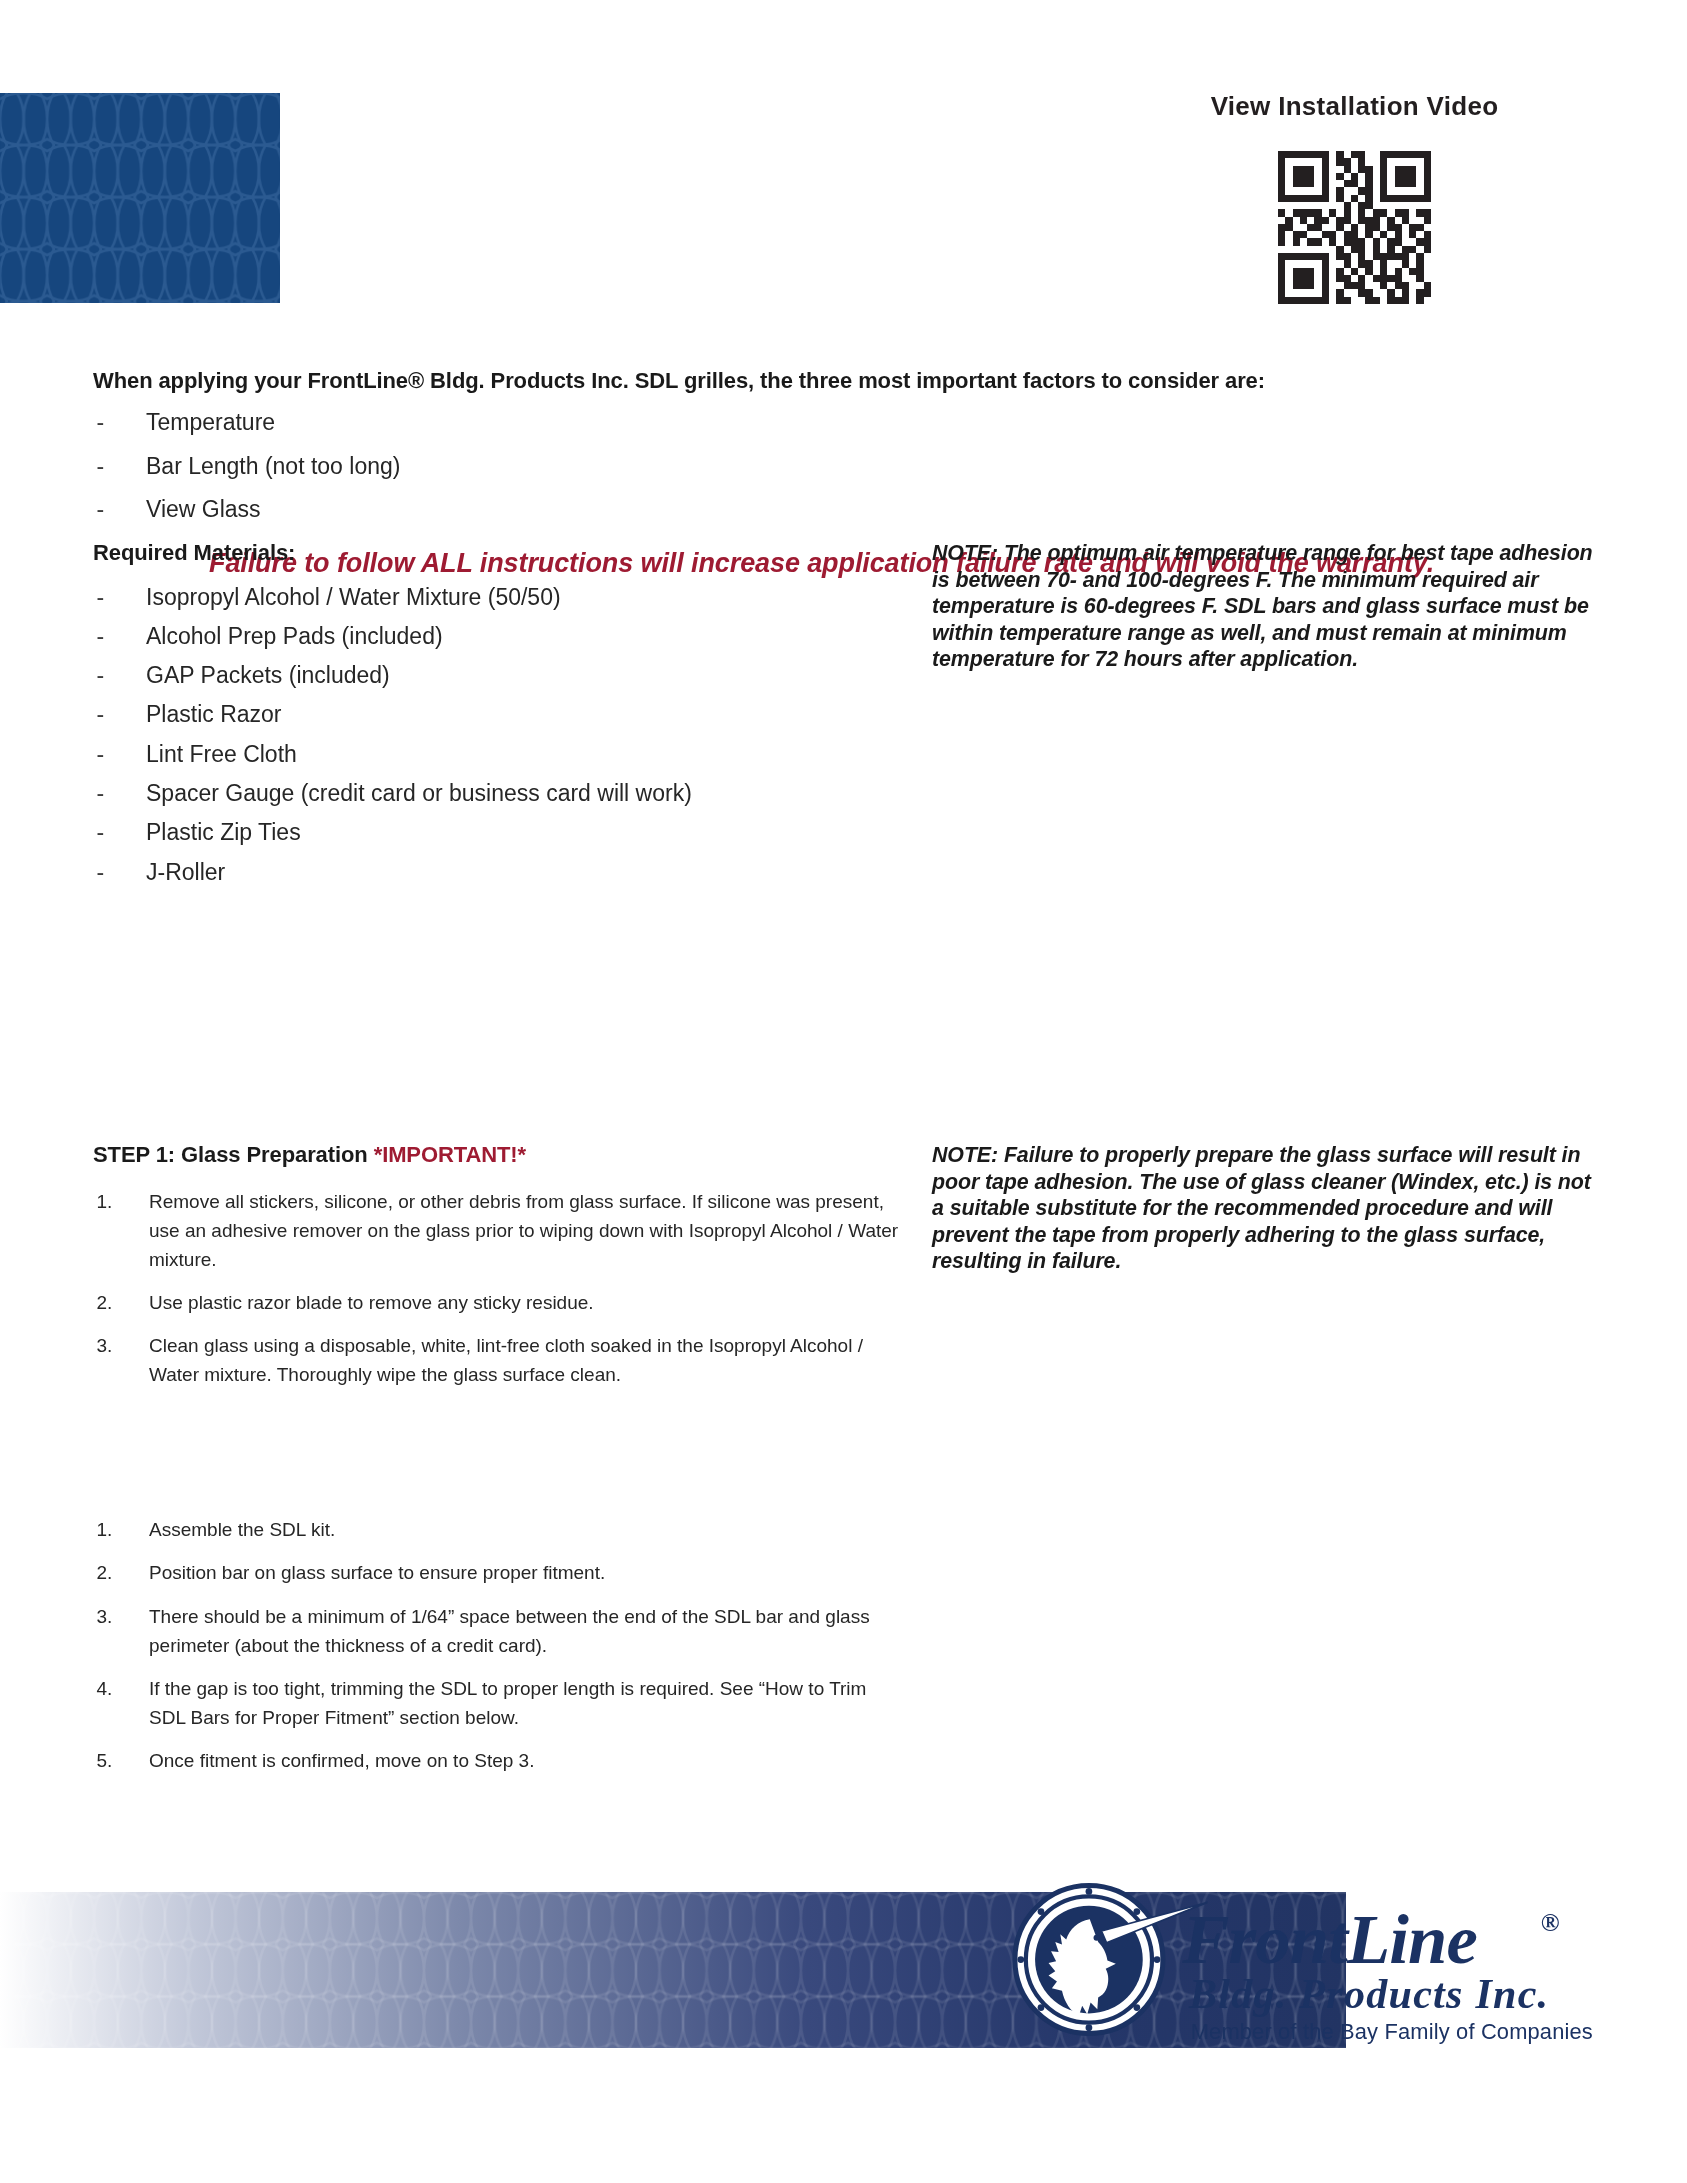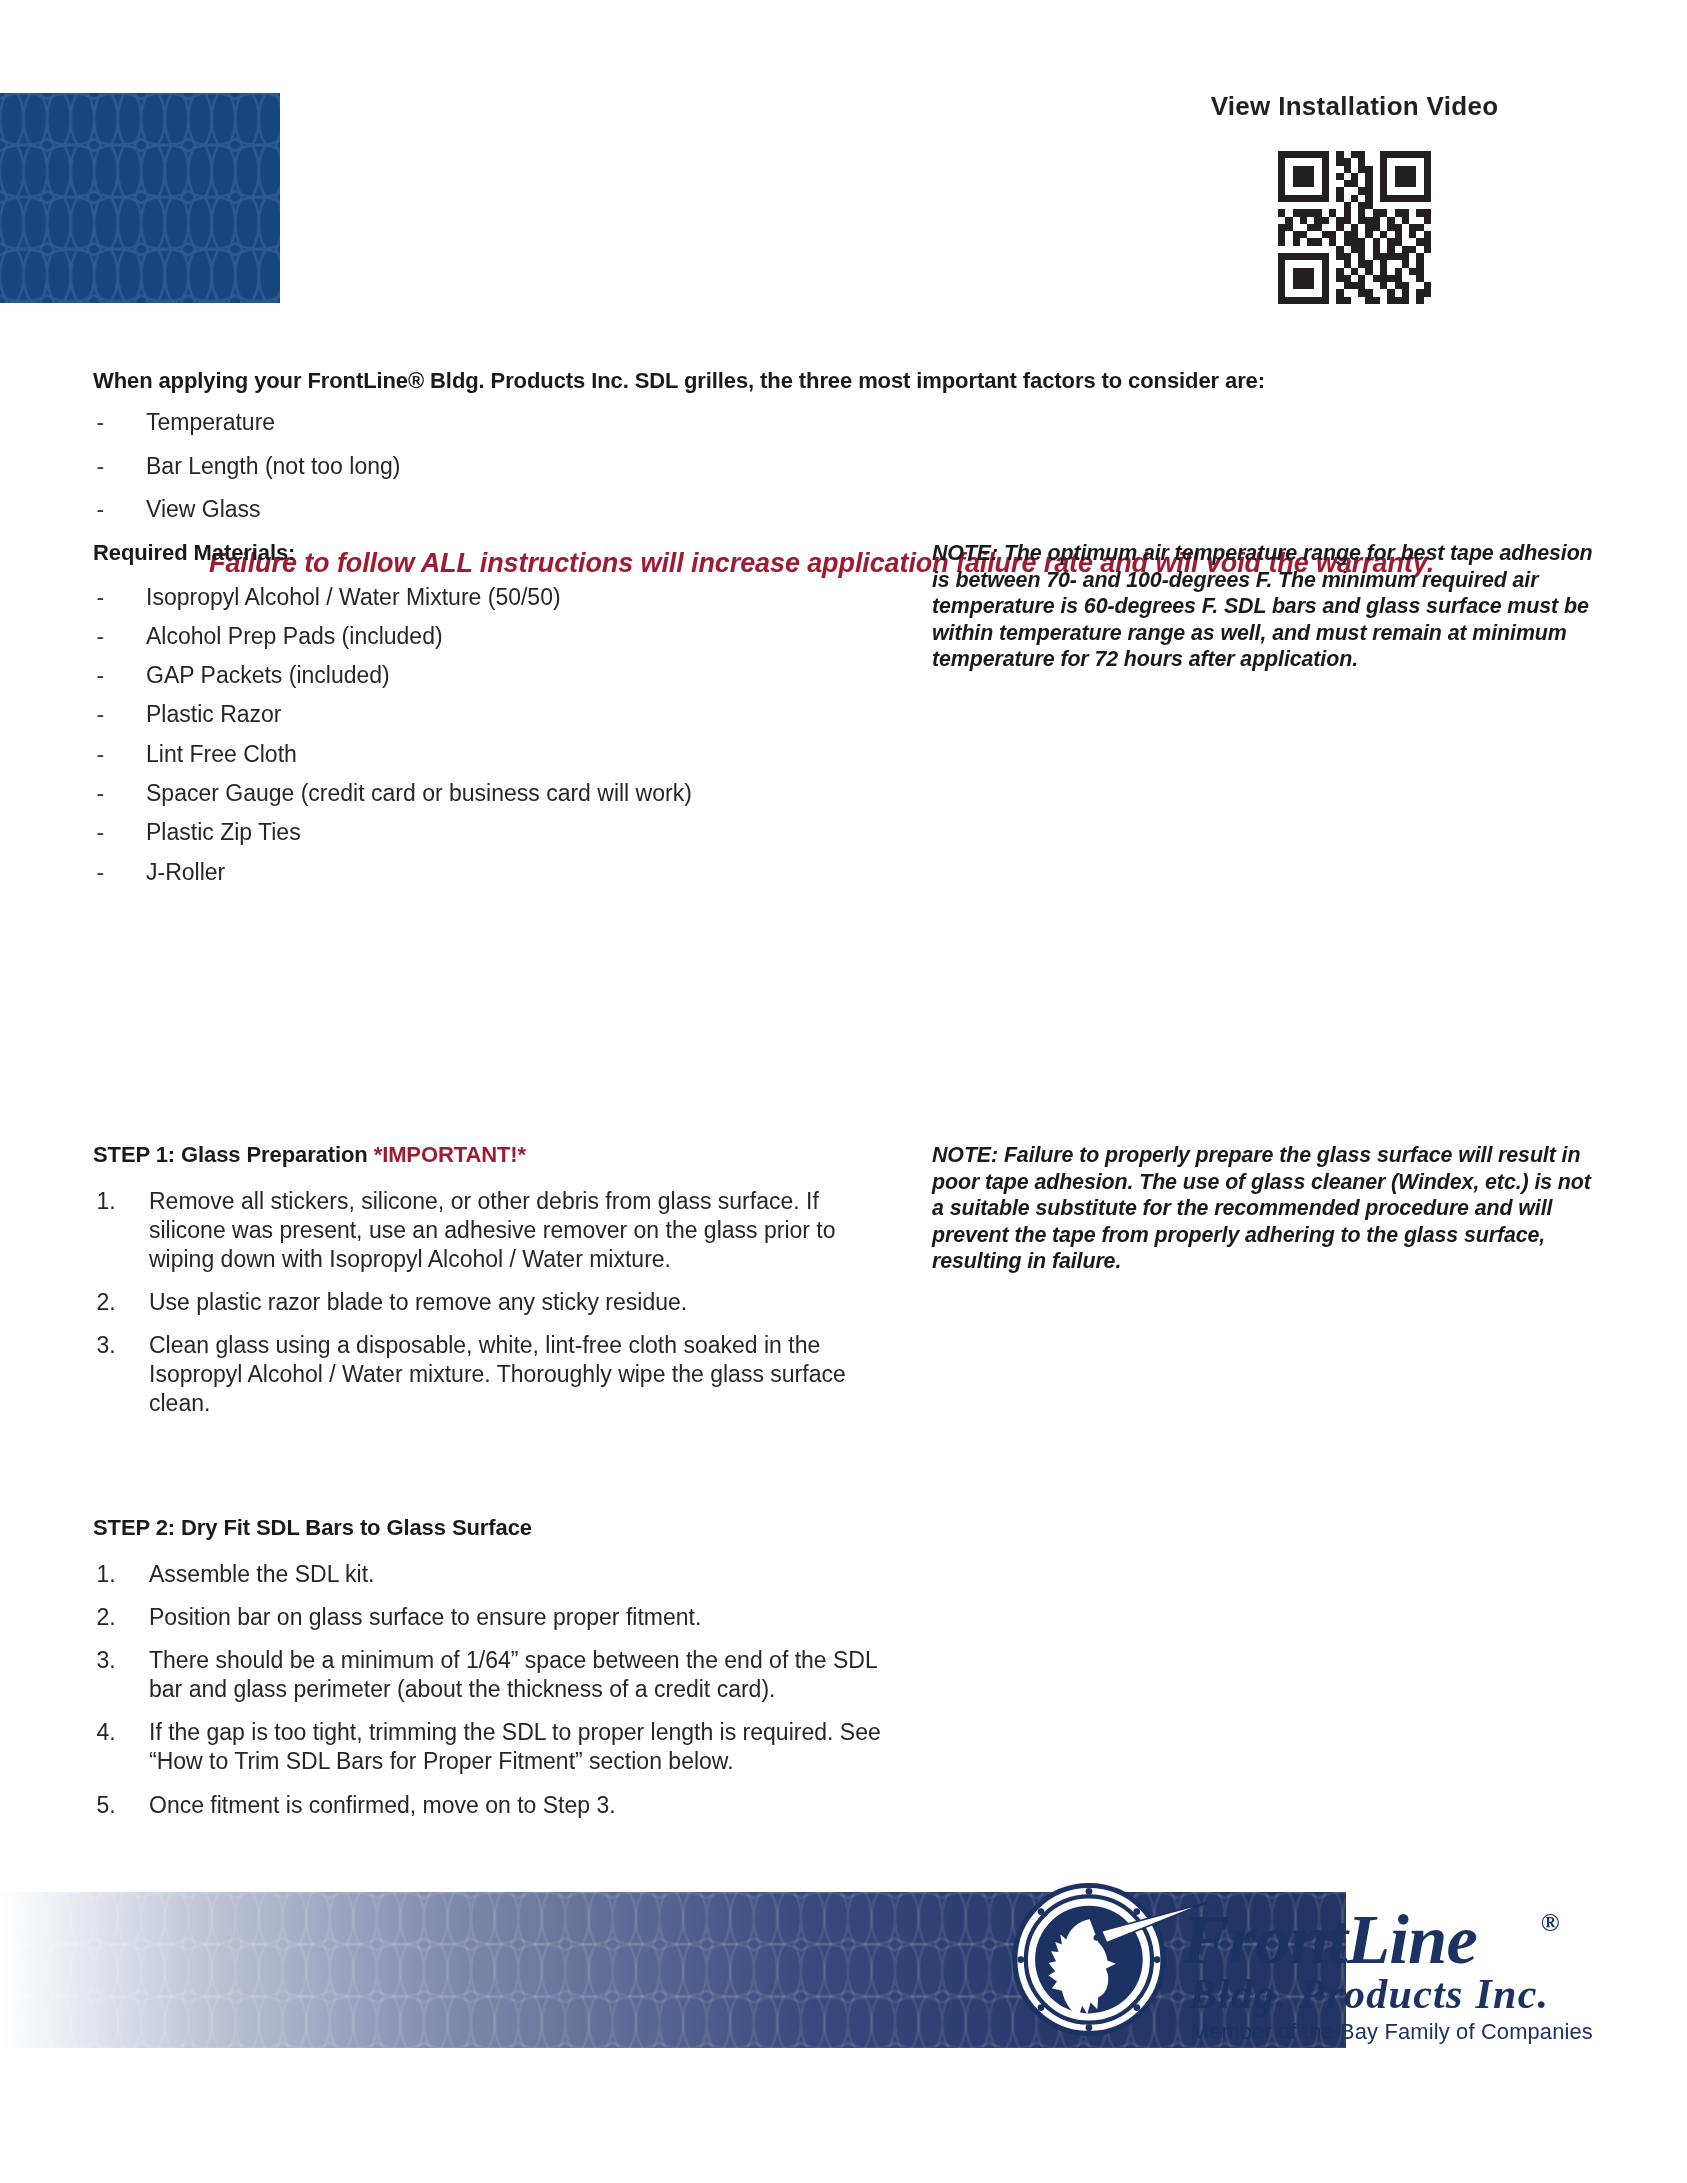--- a/index.html
+++ b/index.html
@@ -160,21 +160,21 @@
 
   ol.num-list {
     list-style: none;
     margin: 0;
     padding: 0;
     counter-reset: li;
   }
   ol.num-list > li {
     position: relative;
     padding-left: 56px;
-    font-size: 23px;
+    font-size: 19px;
     line-height: 29px;
     color: #262626;
     margin-bottom: 14.3px;
     counter-increment: li;
   }
   ol.num-list > li::before {
     content: counter(li) ".";
     position: absolute;
     left: 3.4px;
     top: 0;
@@ -453,21 +453,20 @@
       <li>Use plastic razor blade to remove any sticky residue.</li>
       <li>Clean glass using a disposable, white, lint-free cloth soaked in the Isopropyl Alcohol / Water mixture. Thoroughly wipe the glass surface clean.</li>
     </ol>
   </div>
 
   <div class="col-right" style="top:789px;">
     <div class="note">NOTE:  Failure to properly prepare the glass surface will result in poor tape adhesion.  The use of glass cleaner (Windex, etc.) is not a suitable substitute for the recommended procedure and will prevent the tape from properly adhering to the glass surface, resulting in failure.</div>
   </div>
 
   <div class="col-left" style="top:1162px;">
-    <div class="section-head">STEP 2: Dry Fit SDL Bars to Glass Surface</div>
     <ol class="num-list">
       <li>Assemble the SDL kit.</li>
       <li>Position bar on glass surface to ensure proper fitment.</li>
       <li>There should be a minimum of 1/64” space between the end of the SDL bar and glass perimeter (about the thickness of a credit card).</li>
       <li>If the gap is too tight, trimming the SDL to proper length is required.  See “How to Trim SDL Bars for Proper Fitment” section below.</li>
       <li>Once fitment is confirmed, move on to Step 3.</li>
     </ol>
   </div>
 
 </div>

